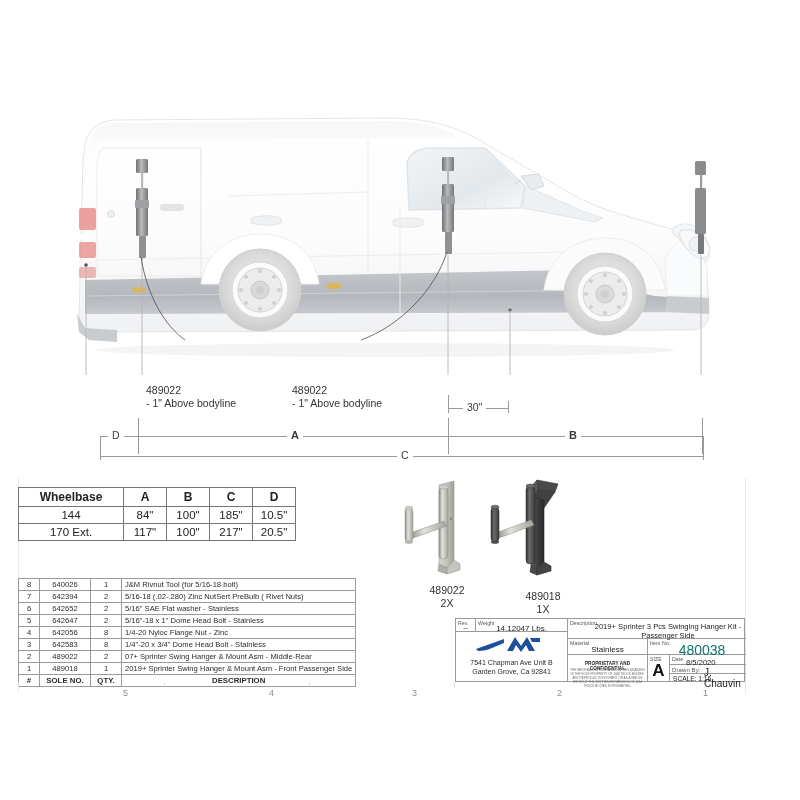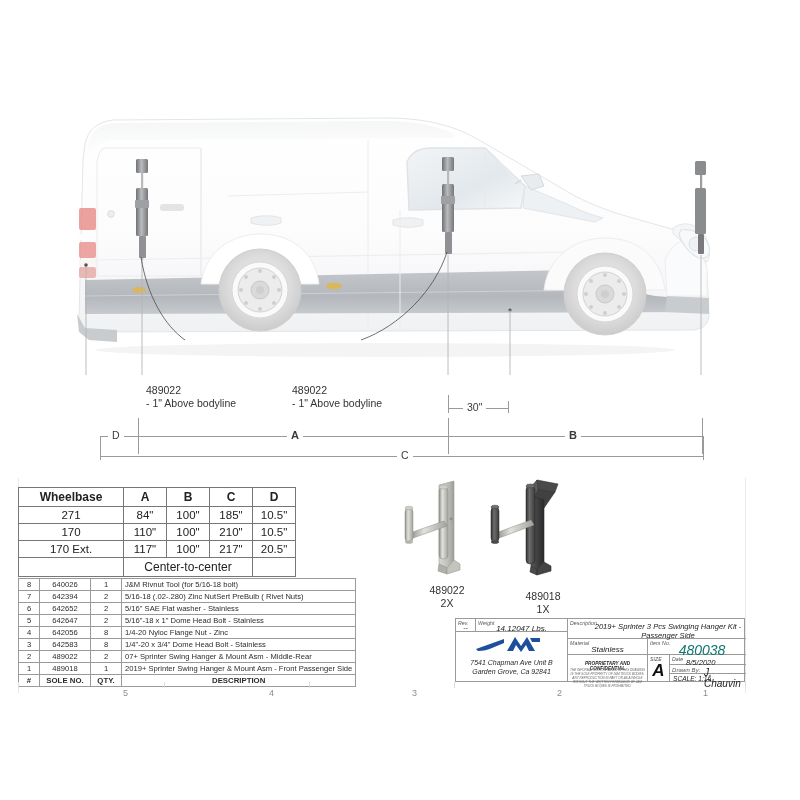--- a/index.html
+++ b/index.html
@@ -69,21 +69,21 @@
   #bom td.c-desc{width:198px;text-align:left;}
   #bom tr.hdr td{font-weight:bold;text-align:center;font-size:7.8px;}
   #bom tr.hdr td.c-desc{text-align:center;}
 
   
   .part-cap{position:absolute;text-align:center;font-size:10.5px;line-height:13px;color:#333;}
 
   
   #tblock{position:absolute;left:455px;top:618px;width:290px;height:64px;
           border:1px solid #9a9a9a;background:#fff;box-sizing:border-box;}
-  .tb-cell{position:absolute;box-sizing:border-box;border-right:1px solid #9a9a9a;border-bottom:1px solid #9a9a9a;font-style:italic;}
+  .tb-cell{position:absolute;box-sizing:border-box;border-right:1px solid #9a9a9a;border-bottom:1px solid #9a9a9a;}
   .tb-lab{font-size:5.2px;color:#555;position:absolute;left:2px;top:1px;line-height:6px;letter-spacing:.1px;}
   .tb-val{position:absolute;left:0;right:0;text-align:center;color:#222;}
 
   .fineprint{font-size:3.1px;line-height:4.1px;color:#6a6a6a;text-align:center;
              position:absolute;left:2px;right:2px;top:13px;}
   .propr{font-size:4.6px;font-weight:bold;color:#222;text-align:center;
          position:absolute;left:0;right:0;top:6px;letter-spacing:.1px;}
 
   
   .zone-num{position:absolute;font-size:9px;color:#8d8d8d;}
@@ -294,44 +294,32 @@
       <tr>
         <th class="wb-name">Wheelbase</th>
         <th class="wb-col">A</th>
         <th class="wb-col">B</th>
         <th class="wb-col">C</th>
         <th class="wb-col">D</th>
       </tr>
     </thead>
     <tbody>
       <tr>
-        <td>271</td>
+        <td>144</td>
         <td>84"</td>
         <td>100"</td>
         <td>185"</td>
-        <td>10.5"</td>
-      </tr>
-      <tr>
-        <td>170</td>
-        <td>110"</td>
-        <td>100"</td>
-        <td>210"</td>
         <td>10.5"</td>
       </tr>
       <tr>
         <td>170 Ext.</td>
         <td>117"</td>
         <td>100"</td>
         <td>217"</td>
         <td>20.5"</td>
-      </tr>
-      <tr>
-        <td style="border-right:none;"></td>
-        <td class="c2c" colspan="3">Center-to-center</td>
-        <td style="border-left:none;"></td>
       </tr>
     </tbody>
   </table>
 
   <table id="bom">
     <tbody>
       <tr>
         <td class="c-item">8</td>
         <td class="c-part">640026</td>
         <td class="c-qty">1</td>

